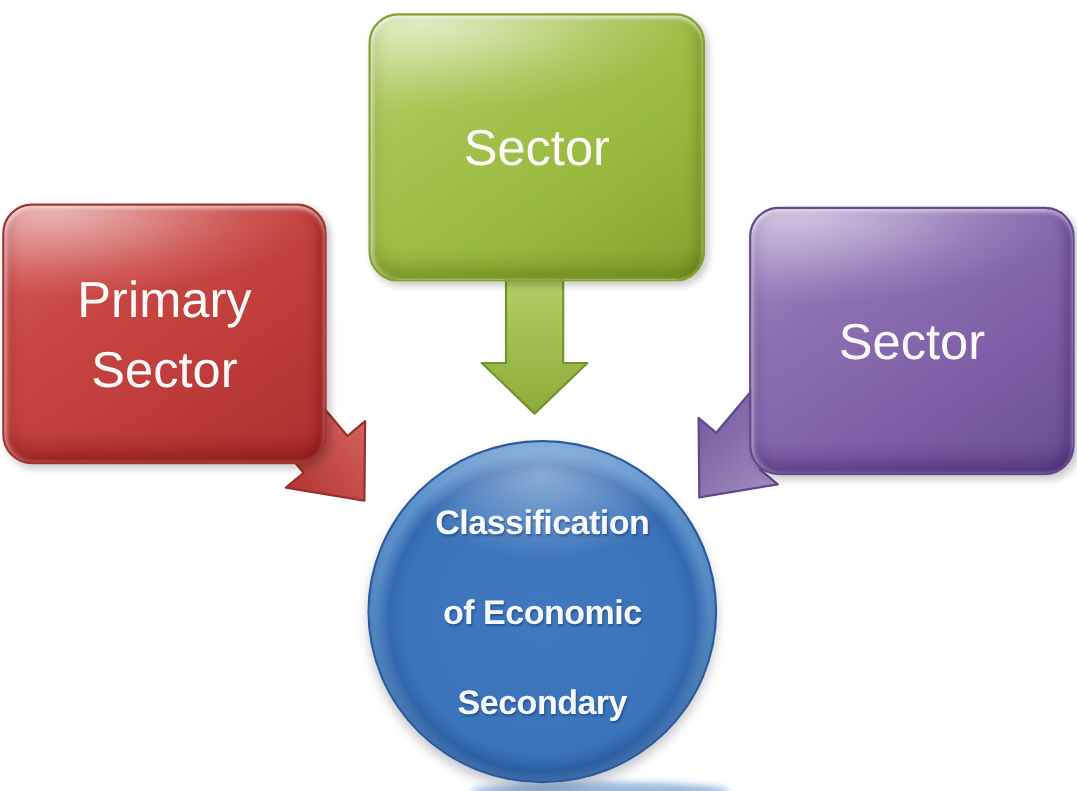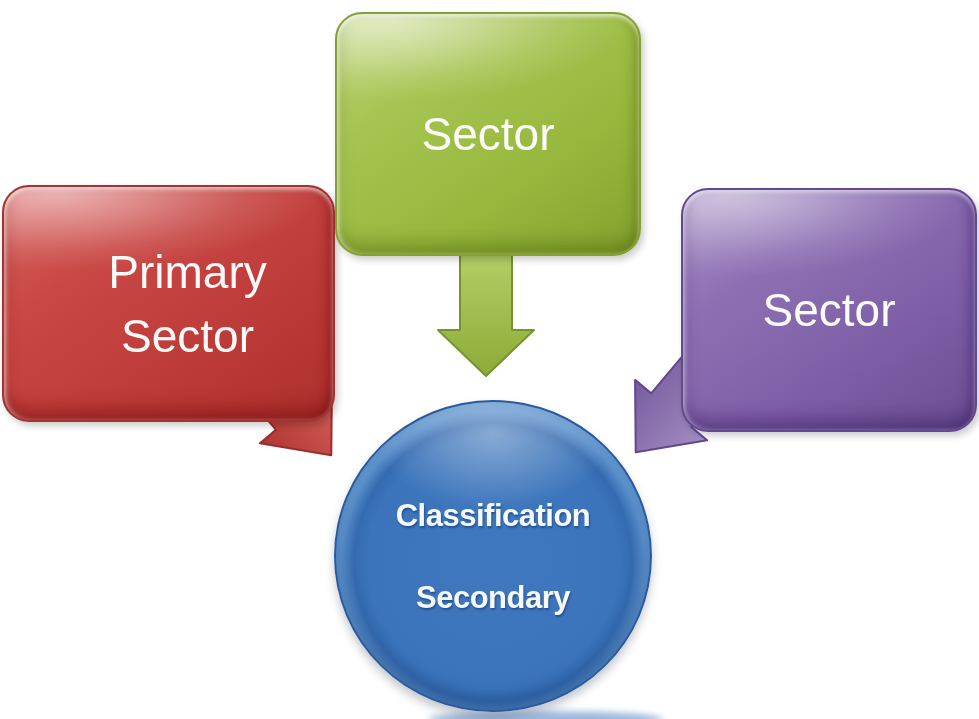--- a/index.html
+++ b/index.html
@@ -33,21 +33,20 @@
     background:
       radial-gradient(ellipse 130% 55% at 16% 2%, rgba(255,255,255,0.55), rgba(255,255,255,0.10) 45%, rgba(255,255,255,0) 62%),
       linear-gradient(145deg,#d6615e 0%,#c94845 30%,#bd3b38 65%,#ac302e 100%);
     border:2px solid #a23331;
     box-shadow:
       inset 0 3px 4px rgba(255,255,255,0.55),
       inset 3px 0 4px rgba(255,255,255,0.30),
       inset 0 -12px 16px rgba(110,8,8,0.42),
       inset -5px 0 9px rgba(110,8,8,0.26),
       3px 4px 7px rgba(0,0,0,0.20);
-    padding-left: 38px;
   }
   #secondary-box{
     left:335px;top:12px;width:302px;height:240px;
     background:
       radial-gradient(ellipse 130% 55% at 16% 2%, rgba(255,255,255,0.60), rgba(255,255,255,0.12) 45%, rgba(255,255,255,0) 62%),
       linear-gradient(145deg,#bcd477 0%,#a6c451 30%,#97b83d 65%,#84a22e 100%);
     border:2px solid #84a131;
     box-shadow:
       inset 0 3px 4px rgba(255,255,255,0.60),
       inset 3px 0 4px rgba(255,255,255,0.35),
@@ -144,16 +143,17 @@
   <div class="sector-box" id="secondary-box">
     <span class="line">Sector</span>
   </div>
 
   <div class="sector-box" id="tertiary-box">
     <span class="line">Sector</span>
   </div>
 
   <div id="center-circle">
     <span class="line">Classification</span>
+    <span class="line">of Economic</span>
     <span class="line">Secondary</span>
   </div>
 
 </div>
 
 </body></html>

